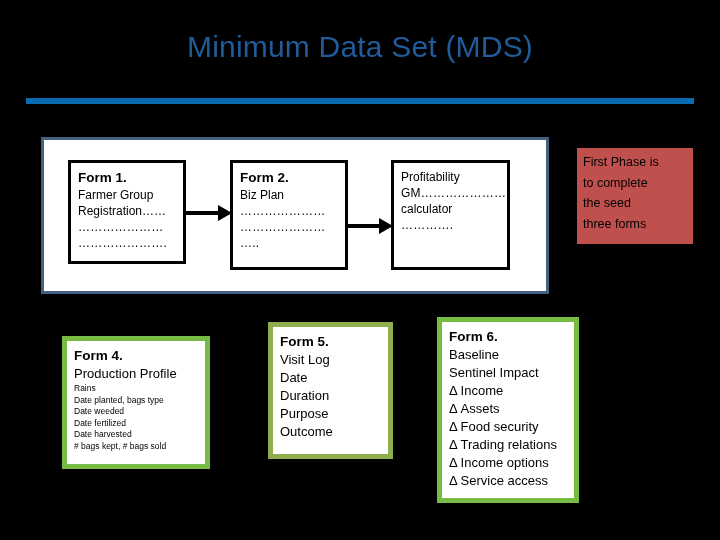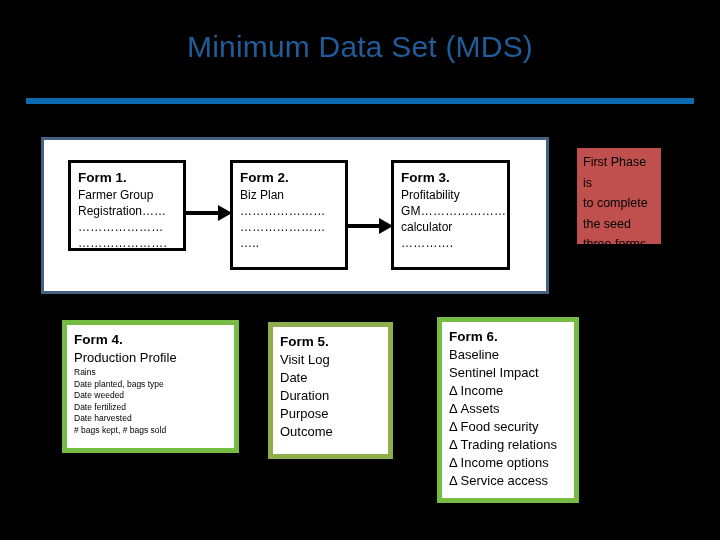--- a/index.html
+++ b/index.html
@@ -90,41 +90,41 @@
   }
   .form-sub.small {
     font-size: 8.5px;
     line-height: 11.5px;
   }
   .form-sub.dots {
     letter-spacing: 0.2px;
   }
 
   
-  #form-1 { left: 68px;  top: 160px; width: 118px; height: 91px; }
+  #form-1 { left: 68px;  top: 160px; width: 118px; height: 104px; }
   #form-2 { left: 230px; top: 160px; width: 118px; height: 110px; }
   #form-3 { left: 391px; top: 160px; width: 119px; height: 110px; }
 
-  #form-4 { left: 62px;  top: 320px; width: 177px; height: 133px; }
+  #form-4 { left: 62px;  top: 336px; width: 148px; height: 133px; }
   #form-5 { left: 268px; top: 322px; width: 125px; height: 137px; }
   #form-6 { left: 437px; top: 317px; width: 142px; height: 186px; }
 
   
   .arrow {
     position: absolute;
   }
   #arrow-1 { left: 186px; top: 203px; width: 46px; height: 20px; }
   #arrow-2 { left: 348px; top: 216px; width: 45px; height: 20px; }
 
   
   #phase-note {
     position: absolute;
     left: 577px;
     top: 148px;
-    width: 84px;
+    width: 116px;
     height: 96px;
     background: #C0504D;
     color: #000000;
     font-size: 12.5px;
     line-height: 20.5px;
     padding: 4px 5px 0 6px;
     box-sizing: border-box;
     font-family: "Liberation Sans", sans-serif;
   }
 </style>
@@ -148,21 +148,20 @@
 
   <div class="form-box black" id="form-2">
     <div class="form-title">Form 2.</div>
     <div class="form-sub">Biz Plan</div>
     <div class="form-sub dots">…………………</div>
     <div class="form-sub dots">…………………</div>
     <div class="form-sub dots">…..</div>
   </div>
 
   <div class="form-box black" id="form-3">
-    <div class="form-title">Form 3.</div>
     <div class="form-sub">Profitability</div>
     <div class="form-sub dots">GM…………………</div>
     <div class="form-sub">calculator</div>
     <div class="form-sub dots">………….</div>
   </div>
 
   <svg class="arrow" id="arrow-1" viewBox="0 0 46 20">
     <line x1="0" y1="10" x2="34" y2="10" stroke="#000000" stroke-width="4"></line>
     <polygon points="32,2 46,10 32,18" fill="#000000"></polygon>
   </svg>

